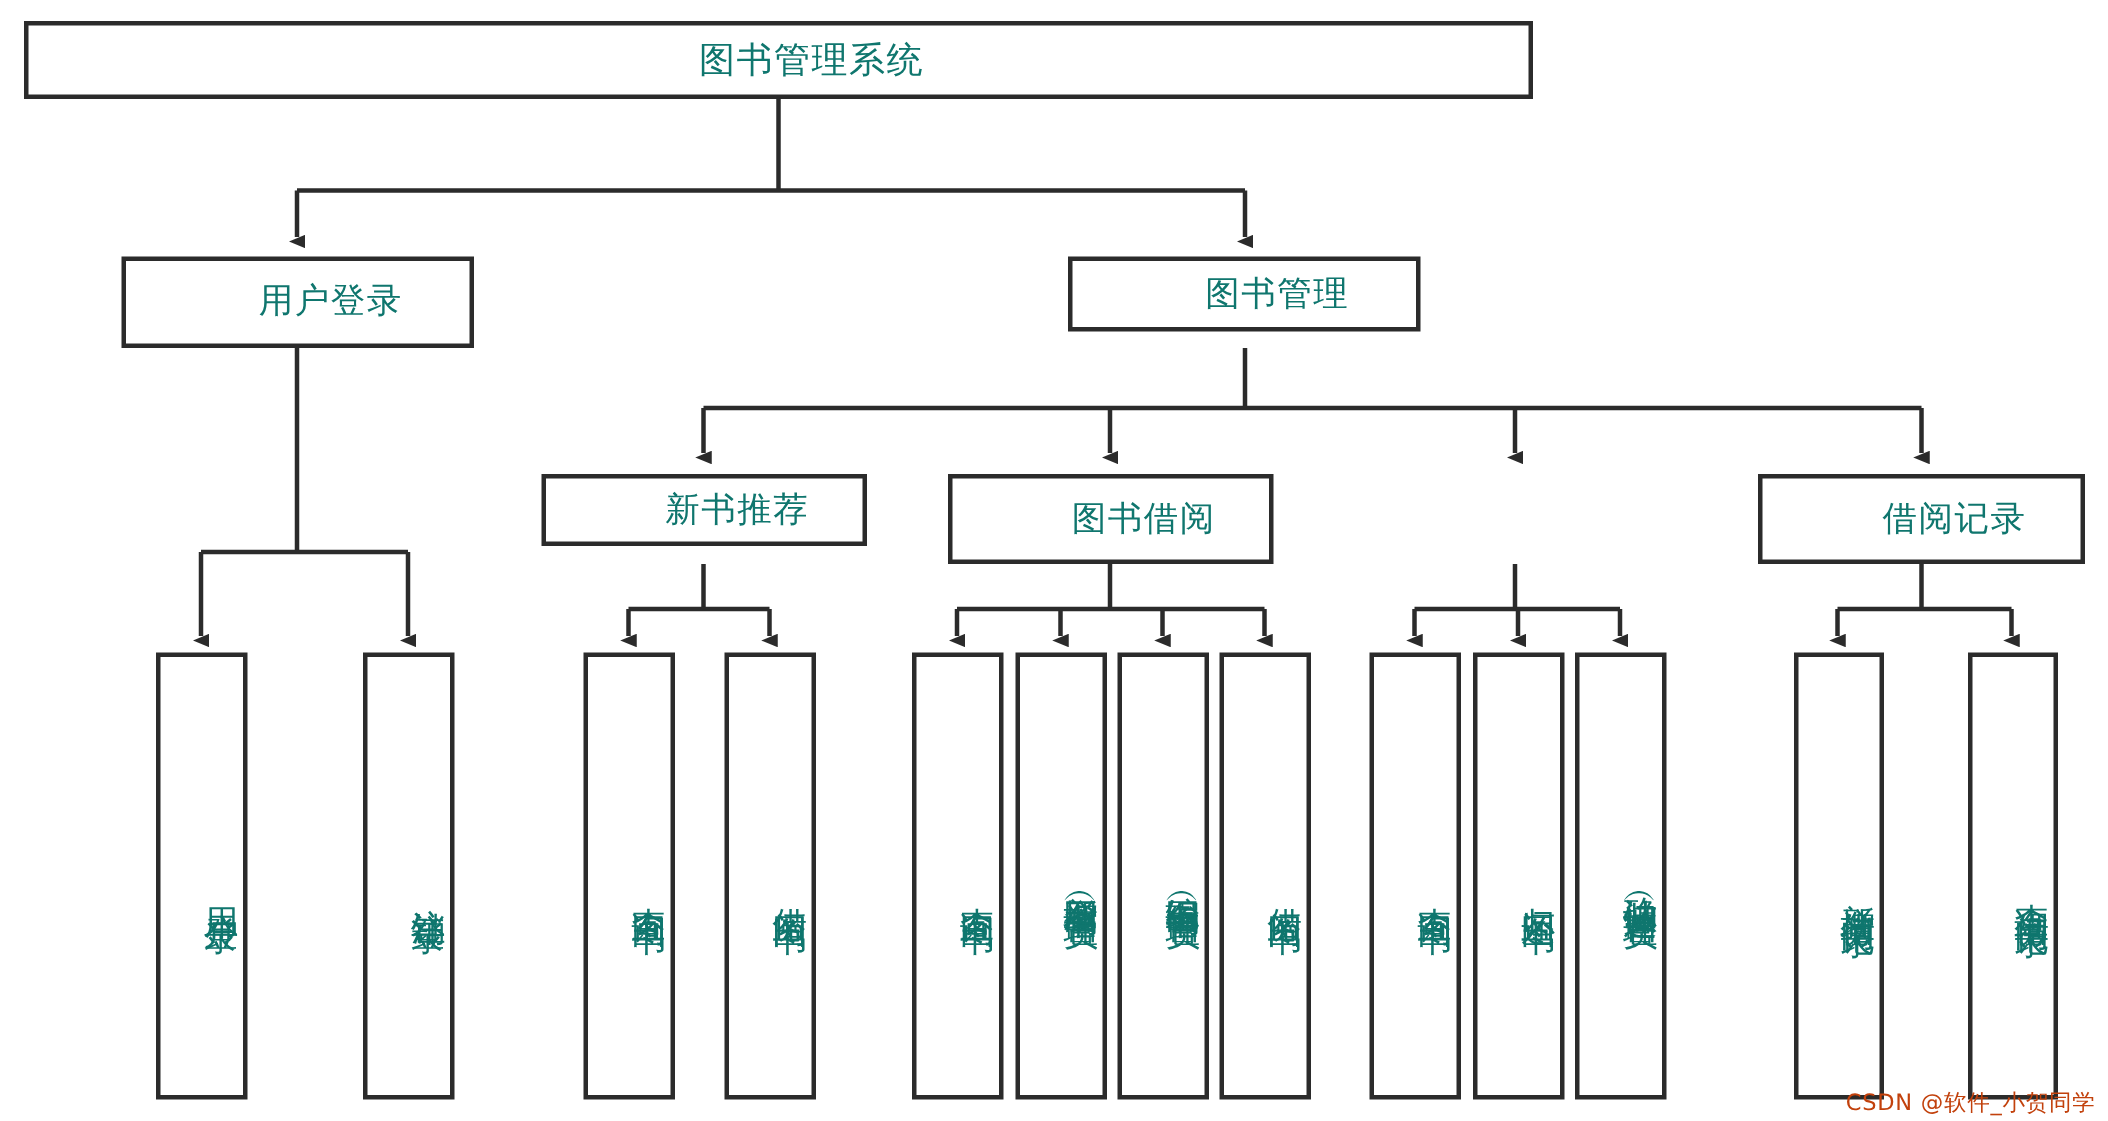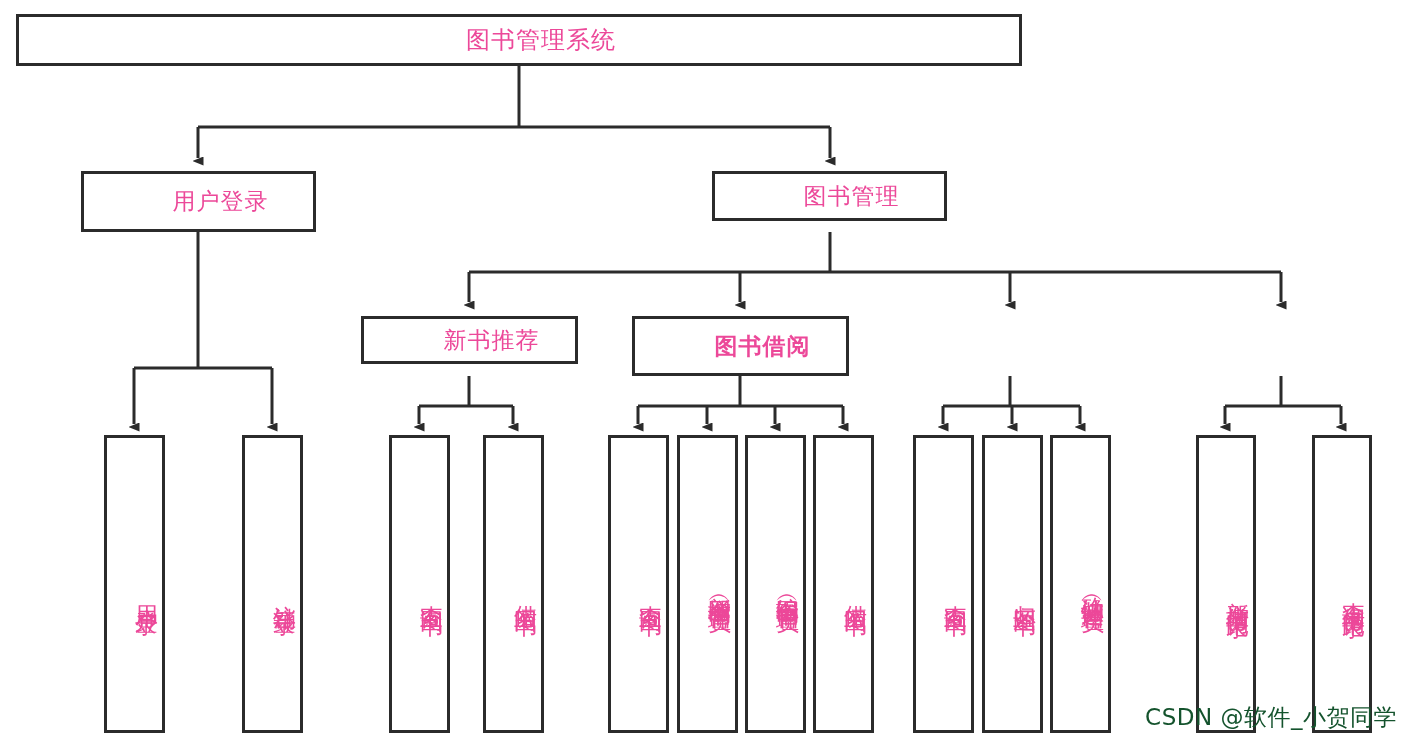--- a/index.html
+++ b/index.html
@@ -27,21 +27,21 @@
     pointer-events: none;
   }
   .node {
     position: absolute;
     box-sizing: border-box;
     border: 3px solid #2b2b2b;
     background: #ffffff;
     display: flex;
     align-items: center;
     justify-content: center;
-    color: #ec4899;
+    color: #0f766e;
     padding-left: 44px;
   }
   .node.horizontal {
     font-size: 23px;
     line-height: 1.25;
     letter-spacing: 1px;
     white-space: nowrap;
   }
   .node.root {
     font-size: 24px;
@@ -57,23 +57,23 @@
     padding-top: 18px;
     white-space: nowrap;
   }
   .node.vertical.tall-text {
     padding-top: 8px;
     letter-spacing: 2px;
   }
   #watermark {
     position: absolute;
     right: 8px;
-    bottom: 14px;
-    font-size: 23px;
-    color: #14532d;
+    bottom: 2px;
+    font-size: 15px;
+    color: #c2410c;
     letter-spacing: 0.5px;
     white-space: nowrap;
     font-family: "DejaVu Sans", "Liberation Sans", sans-serif;
   }
 </style>
 </head>
 <body>
 
 <div id="diagram-root">
 
@@ -133,23 +133,24 @@
   </svg>
 
   <div class="node root horizontal" style="left:16px; top:14px; width:1006px; height:52px;">图书管理系统</div>
 
   <div class="node horizontal" style="left:81px; top:171px; width:235px; height:61px;">用户登录</div>
 
   <div class="node horizontal" style="left:712px; top:171px; width:235px; height:50px;">图书管理</div>
 
   <div class="node horizontal" style="left:361px; top:316px; width:217px; height:48px;">新书推荐</div>
 
-  <div class="node horizontal" style="left:632px; top:316px; width:217px; height:60px;font-weight:bold;">图书借阅</div>
+  <div class="node horizontal" style="left:632px; top:316px; width:217px; height:60px;">图书借阅</div>
 
 
+  <div class="node horizontal" style="left:1172px; top:316px; width:218px; height:60px;">借阅记录</div>
 
   <div class="node vertical" style="left:104px; top:435px; width:61px; height:298px;">用户登录</div>
 
   <div class="node vertical" style="left:242px; top:435px; width:61px; height:298px;">注销登录</div>
 
   <div class="node vertical" style="left:389px; top:435px; width:61px; height:298px;">查询图书</div>
 
   <div class="node vertical" style="left:483px; top:435px; width:61px; height:298px;">借阅图书</div>
 
   <div class="node vertical" style="left:608px; top:435px; width:61px; height:298px;">查询图书</div>

